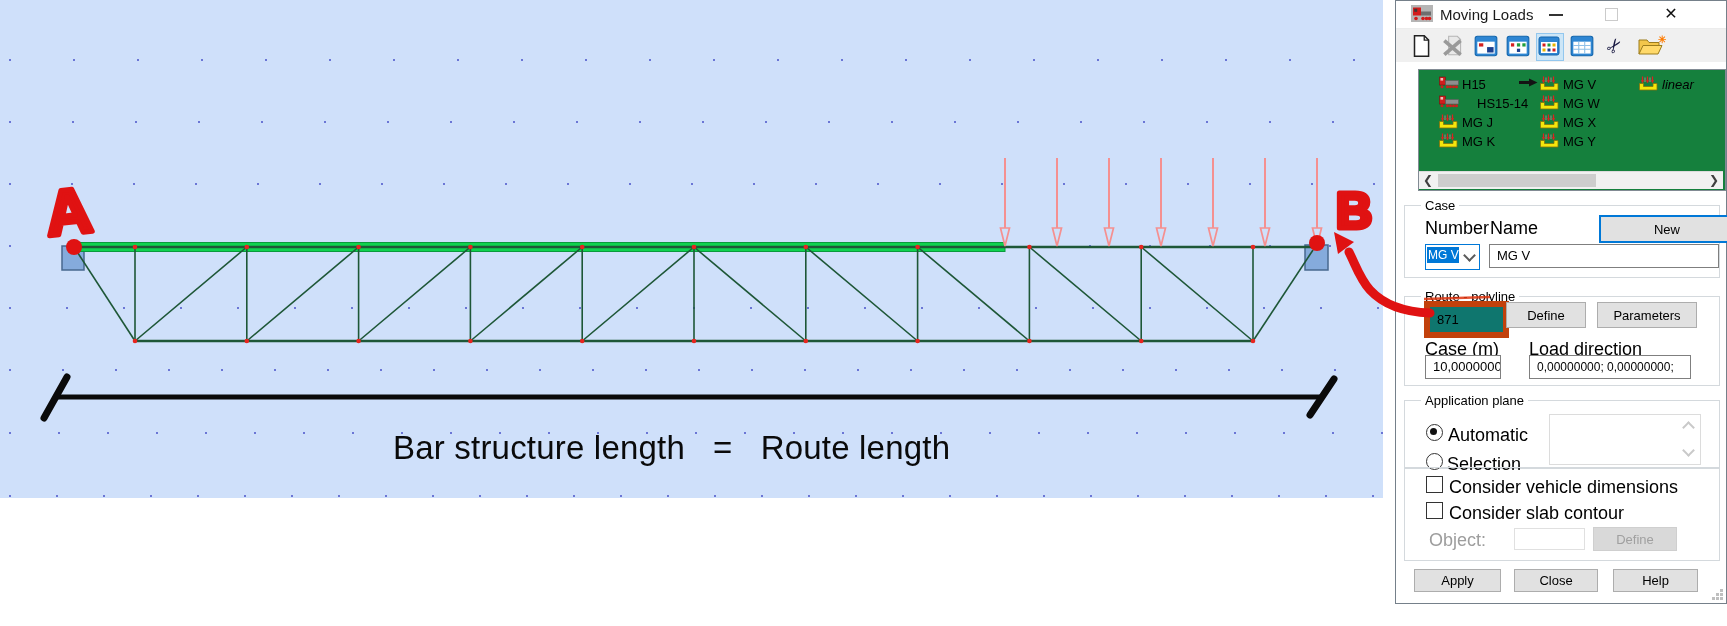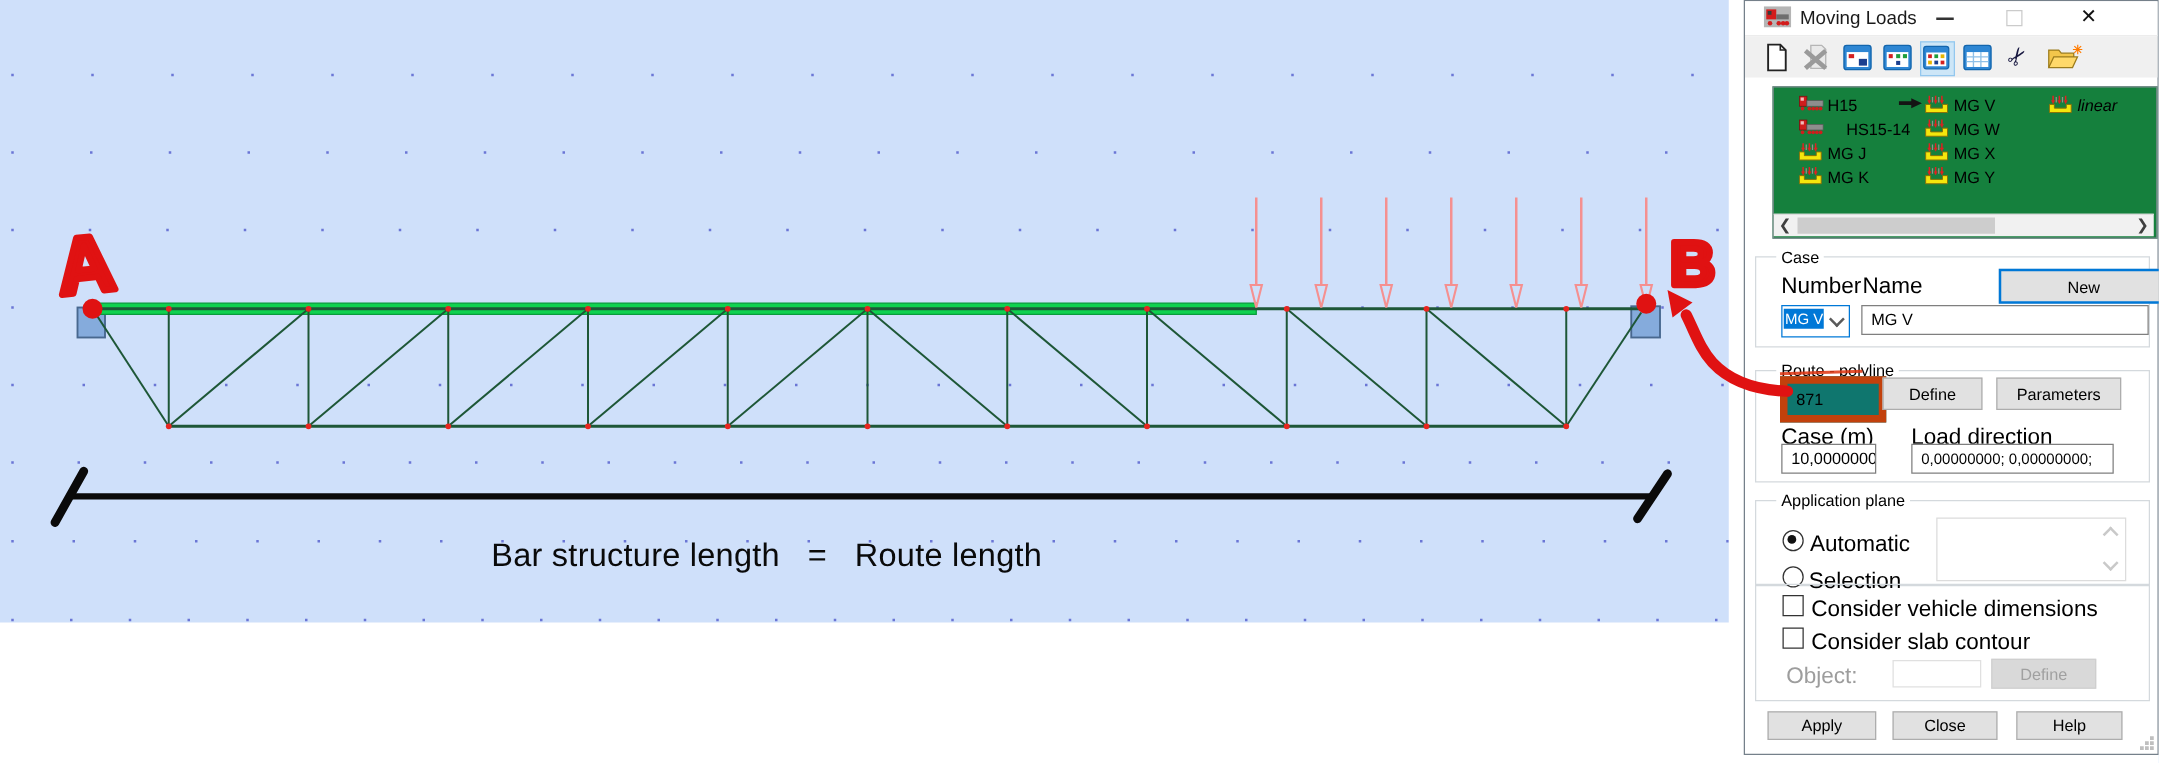--- a/index.html
+++ b/index.html
@@ -9,21 +9,21 @@
     -webkit-font-smoothing:antialiased;
   }
   
   #canvas{
     position:absolute;left:0;top:0;width:1383px;height:498px;
     background:#cfe0fa;overflow:hidden;
   }
   #truss-svg{position:absolute;left:0;top:0;}
   #caption{
     position:absolute;left:393px;top:429px;
-    font-size:26px;color:#0a0a0a;white-space:pre;letter-spacing:0.2px;
+    font-size:33px;color:#0a0a0a;white-space:pre;letter-spacing:0.2px;
   }
   
   #anno-svg{position:absolute;left:0;top:0;z-index:30;pointer-events:none;}
   .anno-letter{font-family:"Liberation Sans",sans-serif;font-weight:bold;fill:#e01212;stroke:#e01212;stroke-linejoin:round;}
   
   #dialog{
     position:absolute;left:1395px;top:0;width:330px;height:602px;
     background:#ffffff;border:1px solid #75808a;z-index:10;font-size:13px;color:#000;
   }
   #titlebar{position:absolute;left:0;top:0;width:100%;height:27px;background:#fff;border-bottom:1px solid #ececec;}

